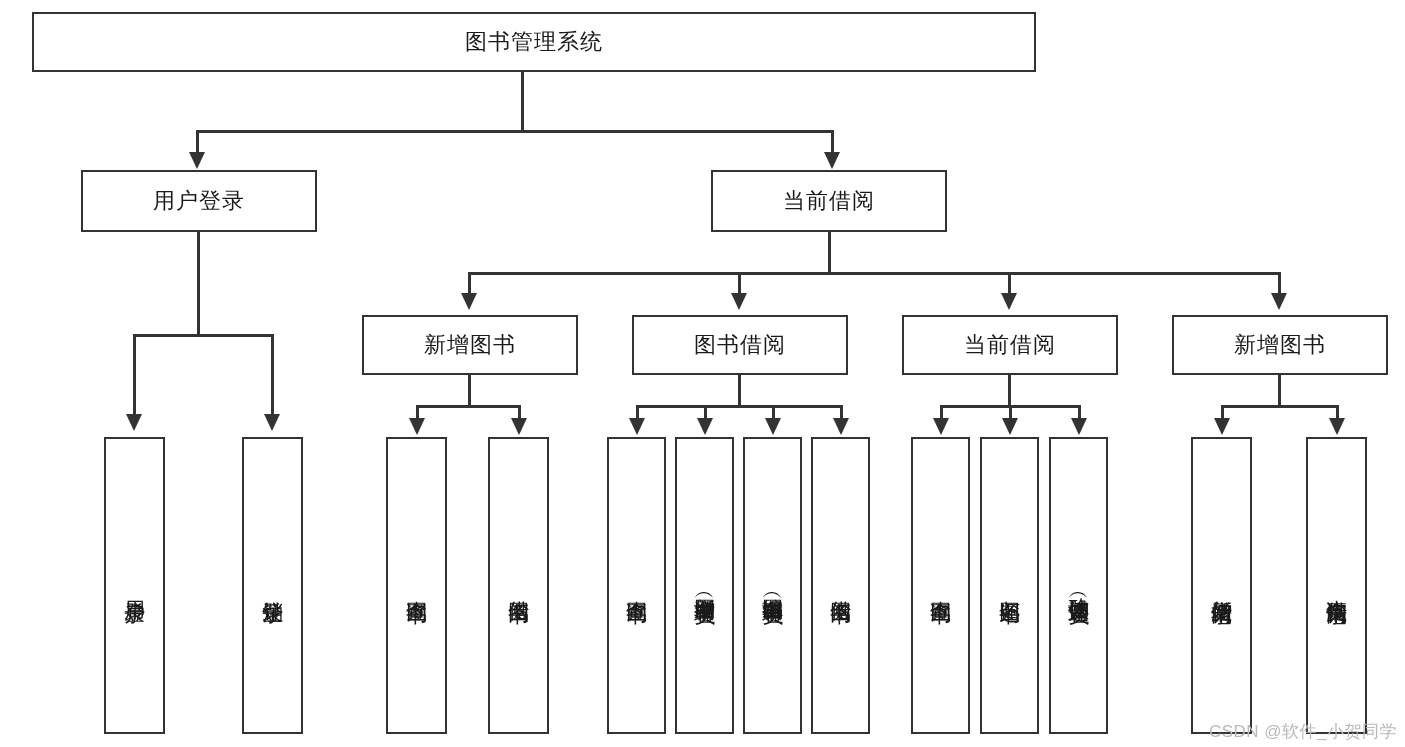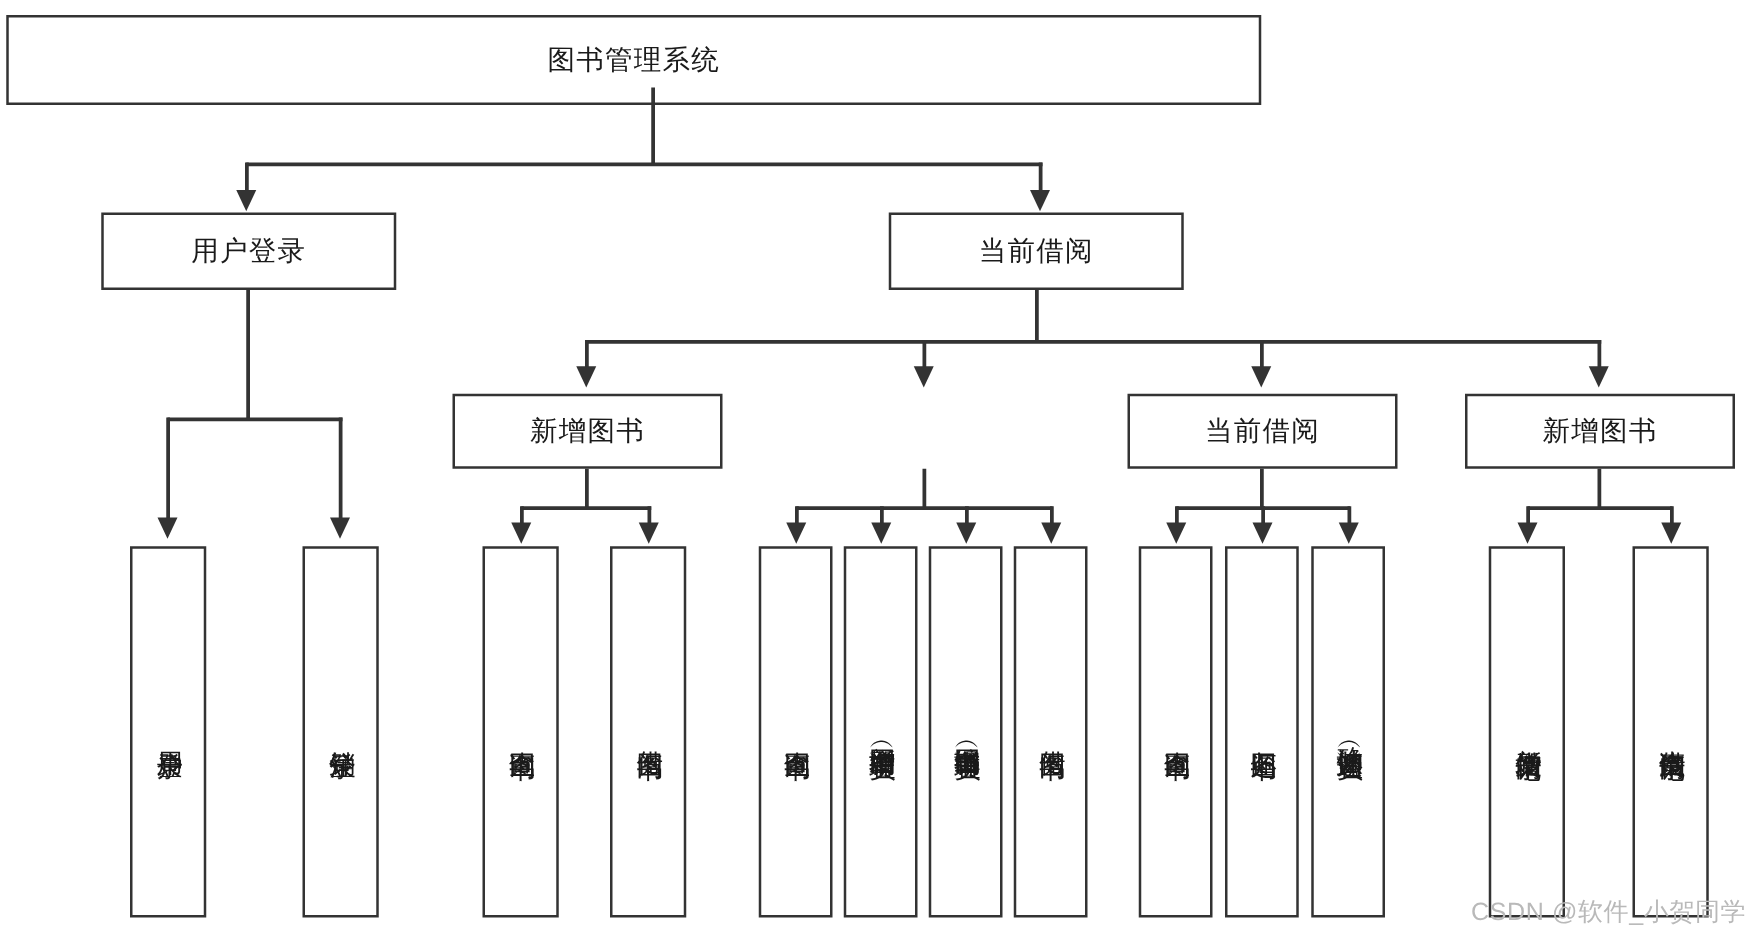--- a/index.html
+++ b/index.html
@@ -60,32 +60,32 @@
     height: 0;
     border-left: 8px solid transparent;
     border-right: 8px solid transparent;
     border-top: 17px solid #333333;
   }
   
   #watermark {
     position: absolute;
     right: 8px;
     bottom: 4px;
-    font-size: 20px;
+    font-size: 17px;
     color: #b9b9b9;
     white-space: nowrap;
     letter-spacing: 0.5px;
   }
 </style>
 </head>
 <body>
 
 <div id="canvas">
 
-  <div class="node h" style="left:5px; top:12px; width:1004px; height:72px;">
+  <div class="node h" style="left:32px; top:12px; width:1004px; height:60px;">
     <span class="label">图书管理系统</span>
   </div>
 
   <div class="line v" style="left:521px; top:70px; height:62px;"></div>
   <div class="line h" style="left:197px; top:130px; width:637px;"></div>
   <div class="line v" style="left:196px; top:130px; height:25px;"></div>
   <div class="arrow" style="left:189px; top:152px;"></div>
   <div class="line v" style="left:831px; top:130px; height:25px;"></div>
   <div class="arrow" style="left:824px; top:152px;"></div>
 
@@ -111,20 +111,23 @@
   <div class="line v" style="left:738px; top:272px; height:23px;"></div>
   <div class="arrow" style="left:731px; top:293px;"></div>
   <div class="line v" style="left:1008px; top:272px; height:23px;"></div>
   <div class="arrow" style="left:1001px; top:293px;"></div>
   <div class="line v" style="left:1278px; top:272px; height:23px;"></div>
   <div class="arrow" style="left:1271px; top:293px;"></div>
 
   <div class="node h" style="left:362px; top:315px; width:216px; height:60px;">
     <span class="label">新增图书</span>
   </div>
+  <div class="node h" style="left:632px; top:315px; width:216px; height:60px;">
+    <span class="label">图书借阅</span>
+  </div>
   <div class="node h" style="left:902px; top:315px; width:216px; height:60px;">
     <span class="label">当前借阅</span>
   </div>
   <div class="node h" style="left:1172px; top:315px; width:216px; height:60px;">
     <span class="label">新增图书</span>
   </div>
 
   <div class="line v" style="left:468px; top:375px; height:32px;"></div>
   <div class="line h" style="left:417px; top:405px; width:104px;"></div>
   <div class="line v" style="left:416px; top:405px; height:15px;"></div>

